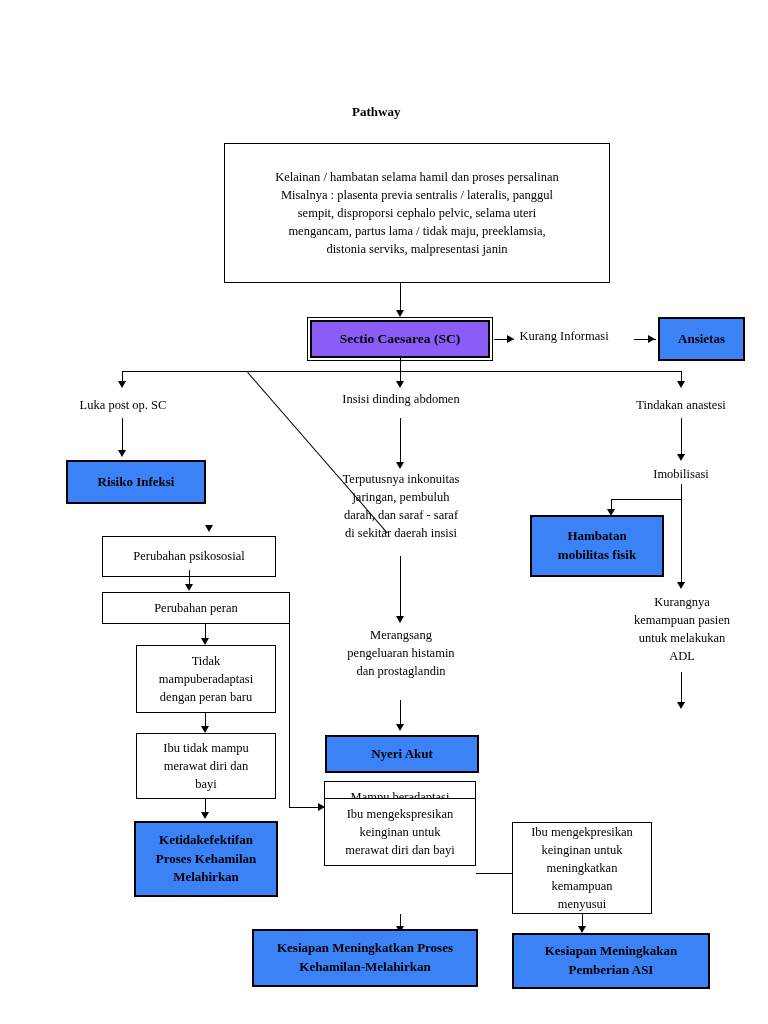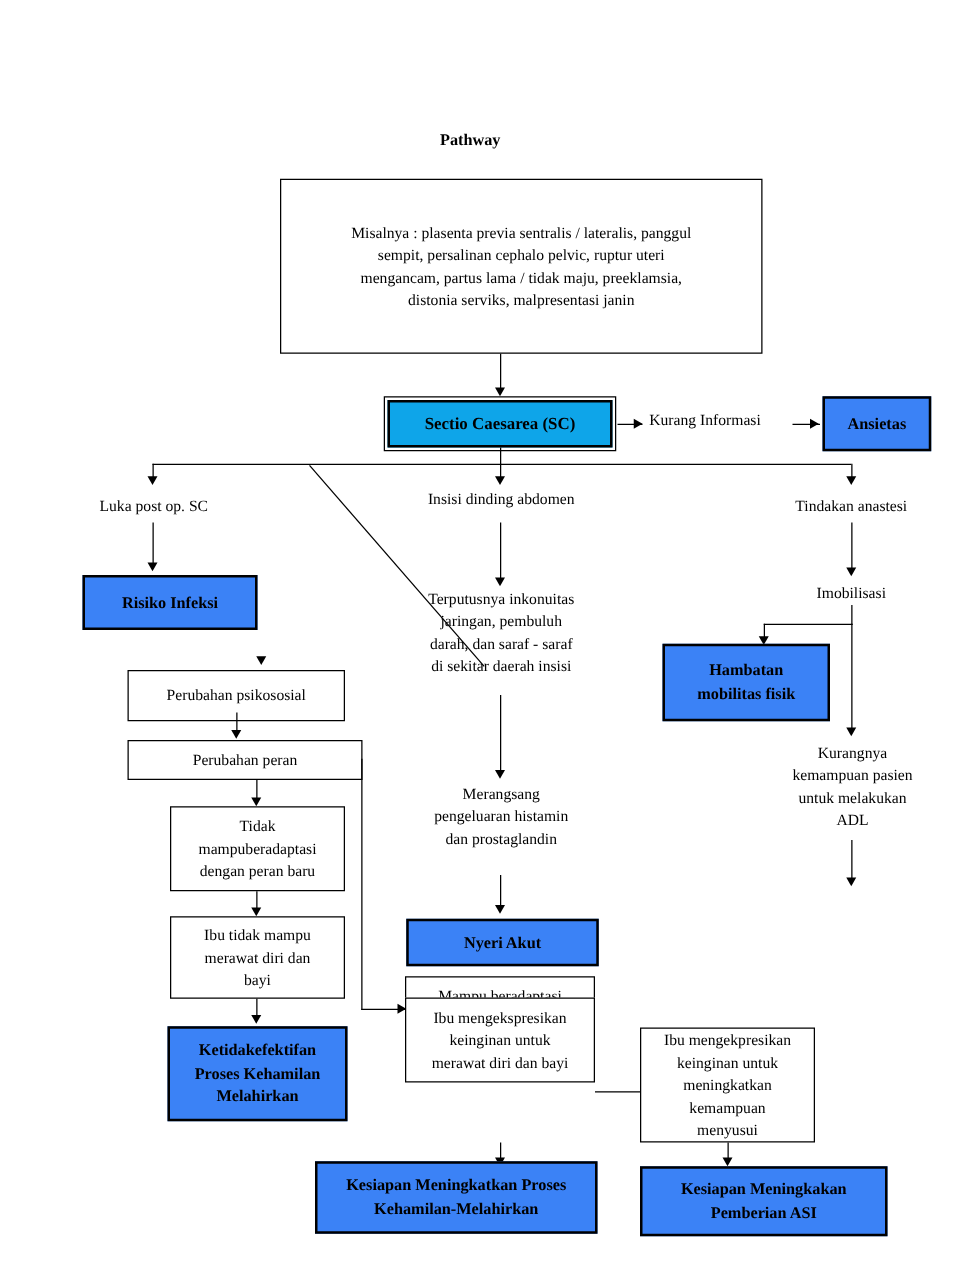--- a/index.html
+++ b/index.html
@@ -32,21 +32,21 @@
     background: #fff;
   }
   .thick {
     border: 2.5px solid #000;
     background: #3b82f6;
     font-weight: bold;
     font-size: 13px;
   }
   .double {
     border: 2.5px solid #000;
-    background: #0ea5e9;
+    background: #8b5cf6;
     font-weight: bold;
     font-size: 13.5px;
     box-shadow: 0 0 0 2px #fff, 0 0 0 3px #000;
   }
   .thinbox {
     border: 1.2px solid #000;
     background: #fff;
     font-size: 12.5px;
   }
   .title {
@@ -89,22 +89,23 @@
   }
 </style>
 </head>
 <body>
 
 <div id="page">
 
   <div class="title" style="left:352px; top:104px;">Pathway</div>
 
   <div class="node boxed" style="left:224px; top:143px; width:386px; height:140px; flex-direction:column; font-size:12.5px;">
+    <div>Kelainan / hambatan selama hamil dan proses persalinan</div>
     <div>Misalnya : plasenta previa sentralis / lateralis, panggul</div>
-    <div>sempit, persalinan cephalo pelvic, ruptur uteri</div>
+    <div>sempit, disproporsi cephalo pelvic, selama uteri</div>
     <div>mengancam, partus lama / tidak maju, preeklamsia,</div>
     <div>distonia serviks, malpresentasi janin</div>
   </div>
 
   <div class="line vline" style="left:400px; top:283px; height:29px;"></div>
   <div class="arrow arrow-down" style="left:396px; top:310px;"></div>
 
   <div class="node double" style="left:310px; top:320px; width:180px; height:38px;">Sectio Caesarea (SC)</div>
 
   <div class="line hline" style="left:494px; top:339px; width:20px;"></div>

